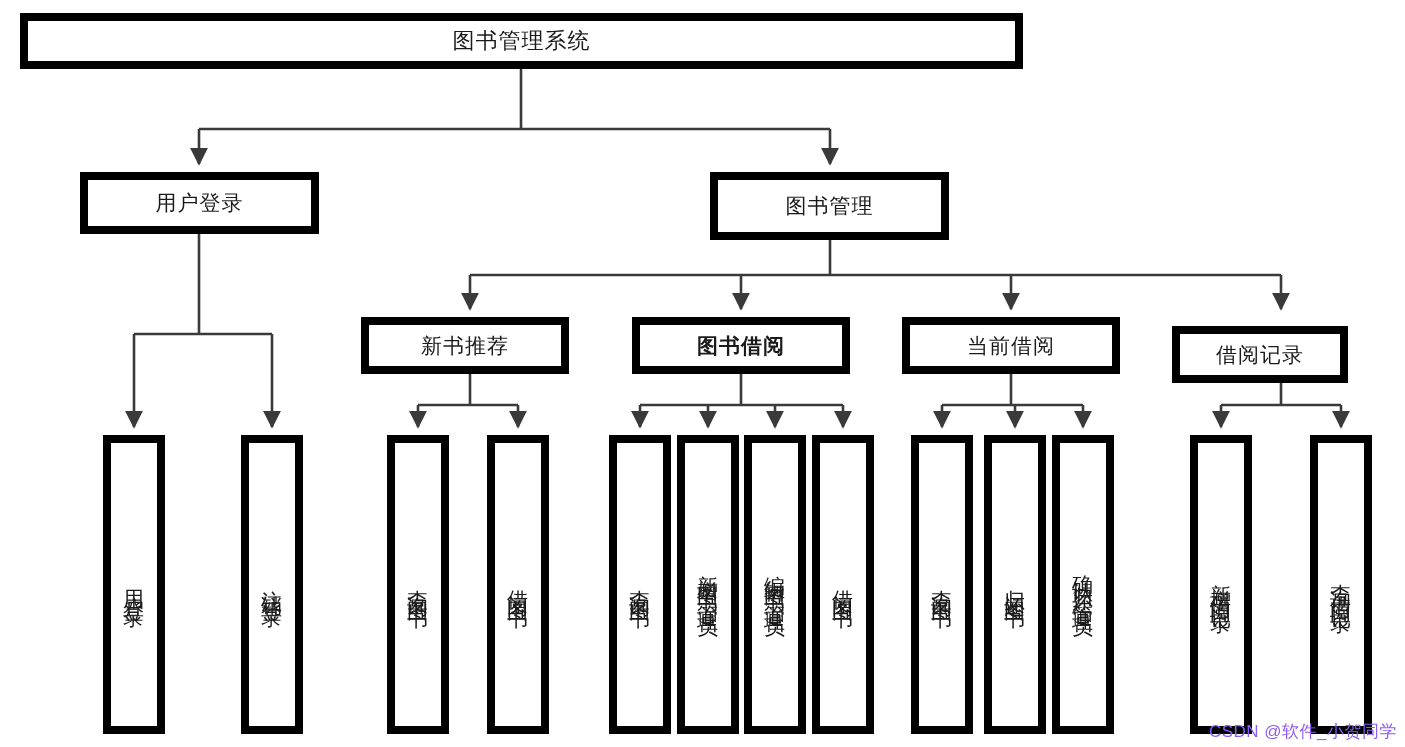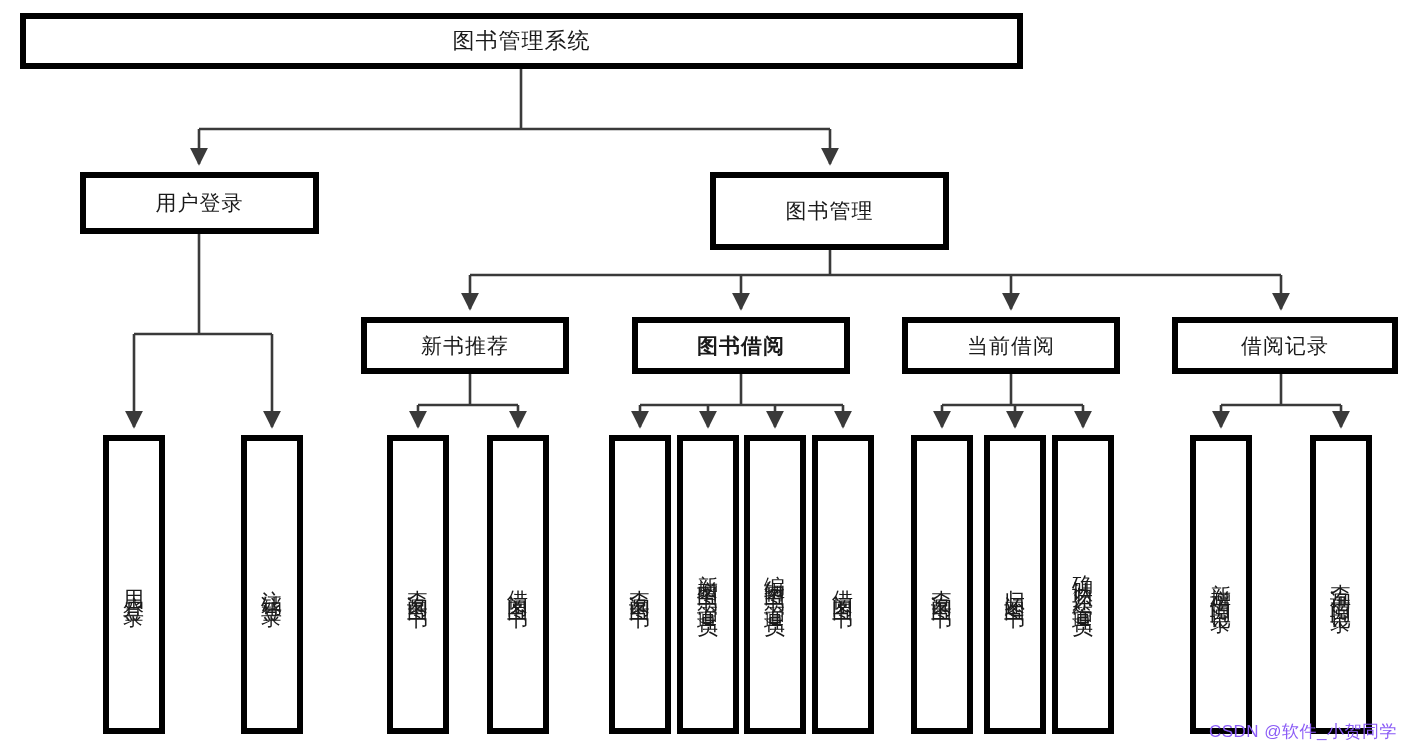--- a/index.html
+++ b/index.html
@@ -22,21 +22,21 @@
     left: 0;
     top: 0;
     width: 1405px;
     height: 747px;
     pointer-events: none;
   }
   .node {
     position: absolute;
     box-sizing: border-box;
     background: #ffffff;
-    border: 6px solid #000000;
+    border: 8px solid #000000;
     display: flex;
     align-items: center;
     justify-content: center;
     color: #1a1a1a;
   }
   .node.horiz {
     font-size: 21px;
     letter-spacing: 1px;
   }
   .node.vert {
@@ -117,34 +117,34 @@
     </g>
   </svg>
 
   <div class="node horiz root" id="n-root" style="left: 20px; top: 13px; width: 1003px; height: 56px;">
     <span>图书管理系统</span>
   </div>
 
   <div class="node horiz" id="n-l2-0" style="left: 80px; top: 172px; width: 239px; height: 62px;">
     <span>用户登录</span>
   </div>
-  <div class="node horiz" id="n-l2-1" style="left: 710px; top: 172px; width: 239px; height: 78px;">
+  <div class="node horiz" id="n-l2-1" style="left: 710px; top: 172px; width: 239px; height: 68px;">
     <span>图书管理</span>
   </div>
 
   <div class="node horiz" id="n-l3-0" style="left: 361px; top: 317px; width: 208px; height: 57px;">
     <span>新书推荐</span>
   </div>
   <div class="node horiz" id="n-l3-1" style="left: 632px; top: 317px; width: 218px; height: 57px; font-weight: bold;">
     <span>图书借阅</span>
   </div>
   <div class="node horiz" id="n-l3-2" style="left: 902px; top: 317px; width: 218px; height: 57px;">
     <span>当前借阅</span>
   </div>
-  <div class="node horiz" id="n-l3-3" style="left: 1172px; top: 317px; width: 226px; height: 57px;">
+  <div class="node horiz" id="n-l3-3" style="left: 1172px; top: 326px; width: 176px; height: 57px;">
     <span>借阅记录</span>
   </div>
 
   <div class="node vert" id="n-leaf-0" style="left: 103px; top: 435px; width: 62px; height: 299px;">
     <span class="vtext">用户登录</span>
   </div>
   <div class="node vert" id="n-leaf-1" style="left: 241px; top: 435px; width: 62px; height: 299px;">
     <span class="vtext">注销登录</span>
   </div>
   <div class="node vert" id="n-leaf-2" style="left: 387px; top: 435px; width: 62px; height: 299px;">

